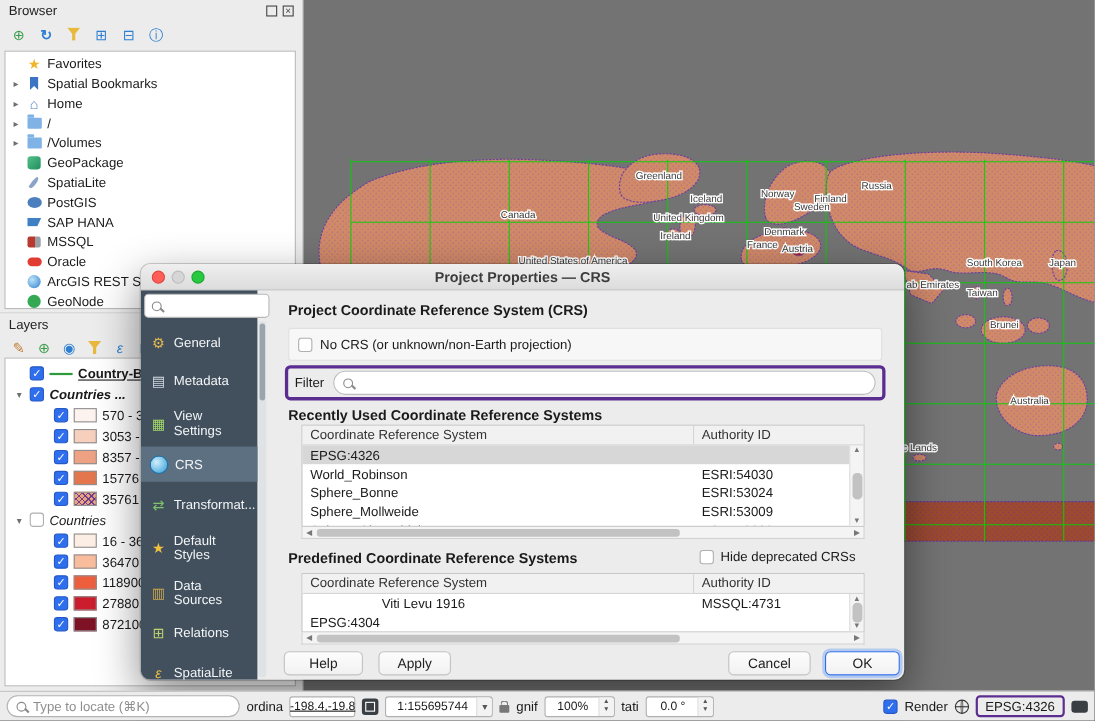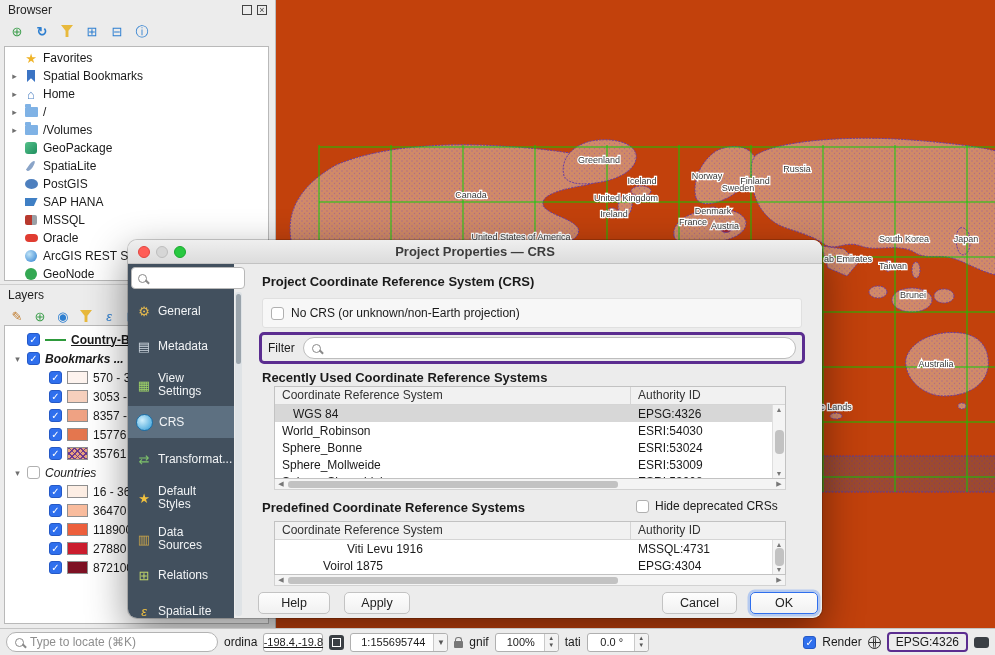--- a/index.html
+++ b/index.html
@@ -3,21 +3,21 @@
 <meta charset="utf-8">
 <style>
   * { box-sizing: border-box; }
   body { margin:0; background:#888; }
   .app {
     position:relative; width:995px; height:655px; overflow:hidden;
     background:#ececec; font-family:"Liberation Sans", sans-serif;
     font-size:12px; color:#1a1a1a; -webkit-font-smoothing:antialiased;
   }
   
-  .map-canvas { position:absolute; left:275px; top:0; width:720px; height:628px; background:#c2410c; border-left:1px solid #bdbdbd; z-index:1; }
+  .map-canvas { position:absolute; left:275px; top:0; width:720px; height:628px; background:#737373; border-left:1px solid #bdbdbd; z-index:1; }
   .mlabel { font-size:9px; fill:#3a3a3a; paint-order:stroke; stroke:#ffffff; stroke-width:2.4px; text-anchor:middle; font-family:"Liberation Sans",sans-serif; }
   
   .panel { position:absolute; left:0; width:275px; background:#ececec; z-index:2; }
   .panel-title { height:18px; display:flex; align-items:center; padding:2px 8px 0 8px; color:#222;justify-content:space-between; }
   .panel-title .sp { flex:1; }
   .wbtn { width:10px; height:10px; border:1.4px solid #444; margin-left:5px; display:inline-flex; align-items:center; justify-content:center; font-size:9px; line-height:8px; color:#444; }
   .ptool { display:flex; align-items:center; gap:9px; padding:3px 9px; height:26px; }
   .icn { display:inline-flex; align-items:center; justify-content:center; width:16px; height:16px; font-size:13px; line-height:1; }
   .funnel { width:12px; height:12px; background:#e8b93c; clip-path:polygon(0 0,100% 0,62% 48%,62% 100%,38% 100%,38% 48%); border:0; }
   .tree { background:#fff; border:1px solid #b9b9b9; position:absolute; overflow:hidden; }
@@ -326,21 +326,21 @@
     <div class="tree" style="left:4px; right:6px; top:40px; bottom:4px; padding-top:4px;">
       <div class="lrow">
         <span class="tw"></span>
           <span class="cb on">✓</span>
         <span class="sw line-green"></span>
         <span class="lb-bold-u">Country-B</span>
       </div>
       <div class="lrow">
         <span class="tw">▾</span>
           <span class="cb on">✓</span>
-        <span class="lb-bi">Bookmarks ...</span>
+        <span class="lb-bi">Countries ...</span>
       </div>
       <div class="lrow indent">
           <span class="cb on">✓</span>
           <span class="sw" style="background: rgb(253, 243, 238);"></span>
           <span>570 - 3</span>
         </div>
       <div class="lrow indent">
           <span class="cb on">✓</span>
           <span class="sw" style="background: rgb(246, 208, 189);"></span>
           <span>3053 -</span>
@@ -463,21 +463,20 @@
     </div>
 
     <div class="secheading" style="left:134px; top:130px;">Recently Used Coordinate Reference Systems</div>
 
     <div class="tbl" style="top:146px; height:93px;">
       <div class="thead">
         <span class="th1">Coordinate Reference System</span>
         <span class="th2">Authority ID</span>
       </div>
       <div class="trw selrow">
-          <span class="td1" style="padding-left:18px;">WGS 84</span>
           <span class="td2">EPSG:4326</span>
         </div>
       <div class="trw">
           <span class="td1">World_Robinson</span>
           <span class="td2">ESRI:54030</span>
         </div>
       <div class="trw">
           <span class="td1">Sphere_Bonne</span>
           <span class="td2">ESRI:53024</span>
         </div>
@@ -511,21 +510,20 @@
     <div class="tbl" style="top:281px; height:54px;">
       <div class="thead">
         <span class="th1">Coordinate Reference System</span>
         <span class="th2">Authority ID</span>
       </div>
       <div class="trw">
           <span class="td1" style="padding-left:72px;">Viti Levu 1916</span>
           <span class="td2">MSSQL:4731</span>
         </div>
       <div class="trw">
-          <span class="td1" style="padding-left:48px;">Voirol 1875</span>
           <span class="td2">EPSG:4304</span>
         </div>
       <div class="vscroll">
           <span>▲</span>
           <span class="vthumb"></span>
           <span>▼</span>
         </div>
     </div>
     <div class="hscroll" style="top:335px;">
         <span class="harrow">◀</span>

